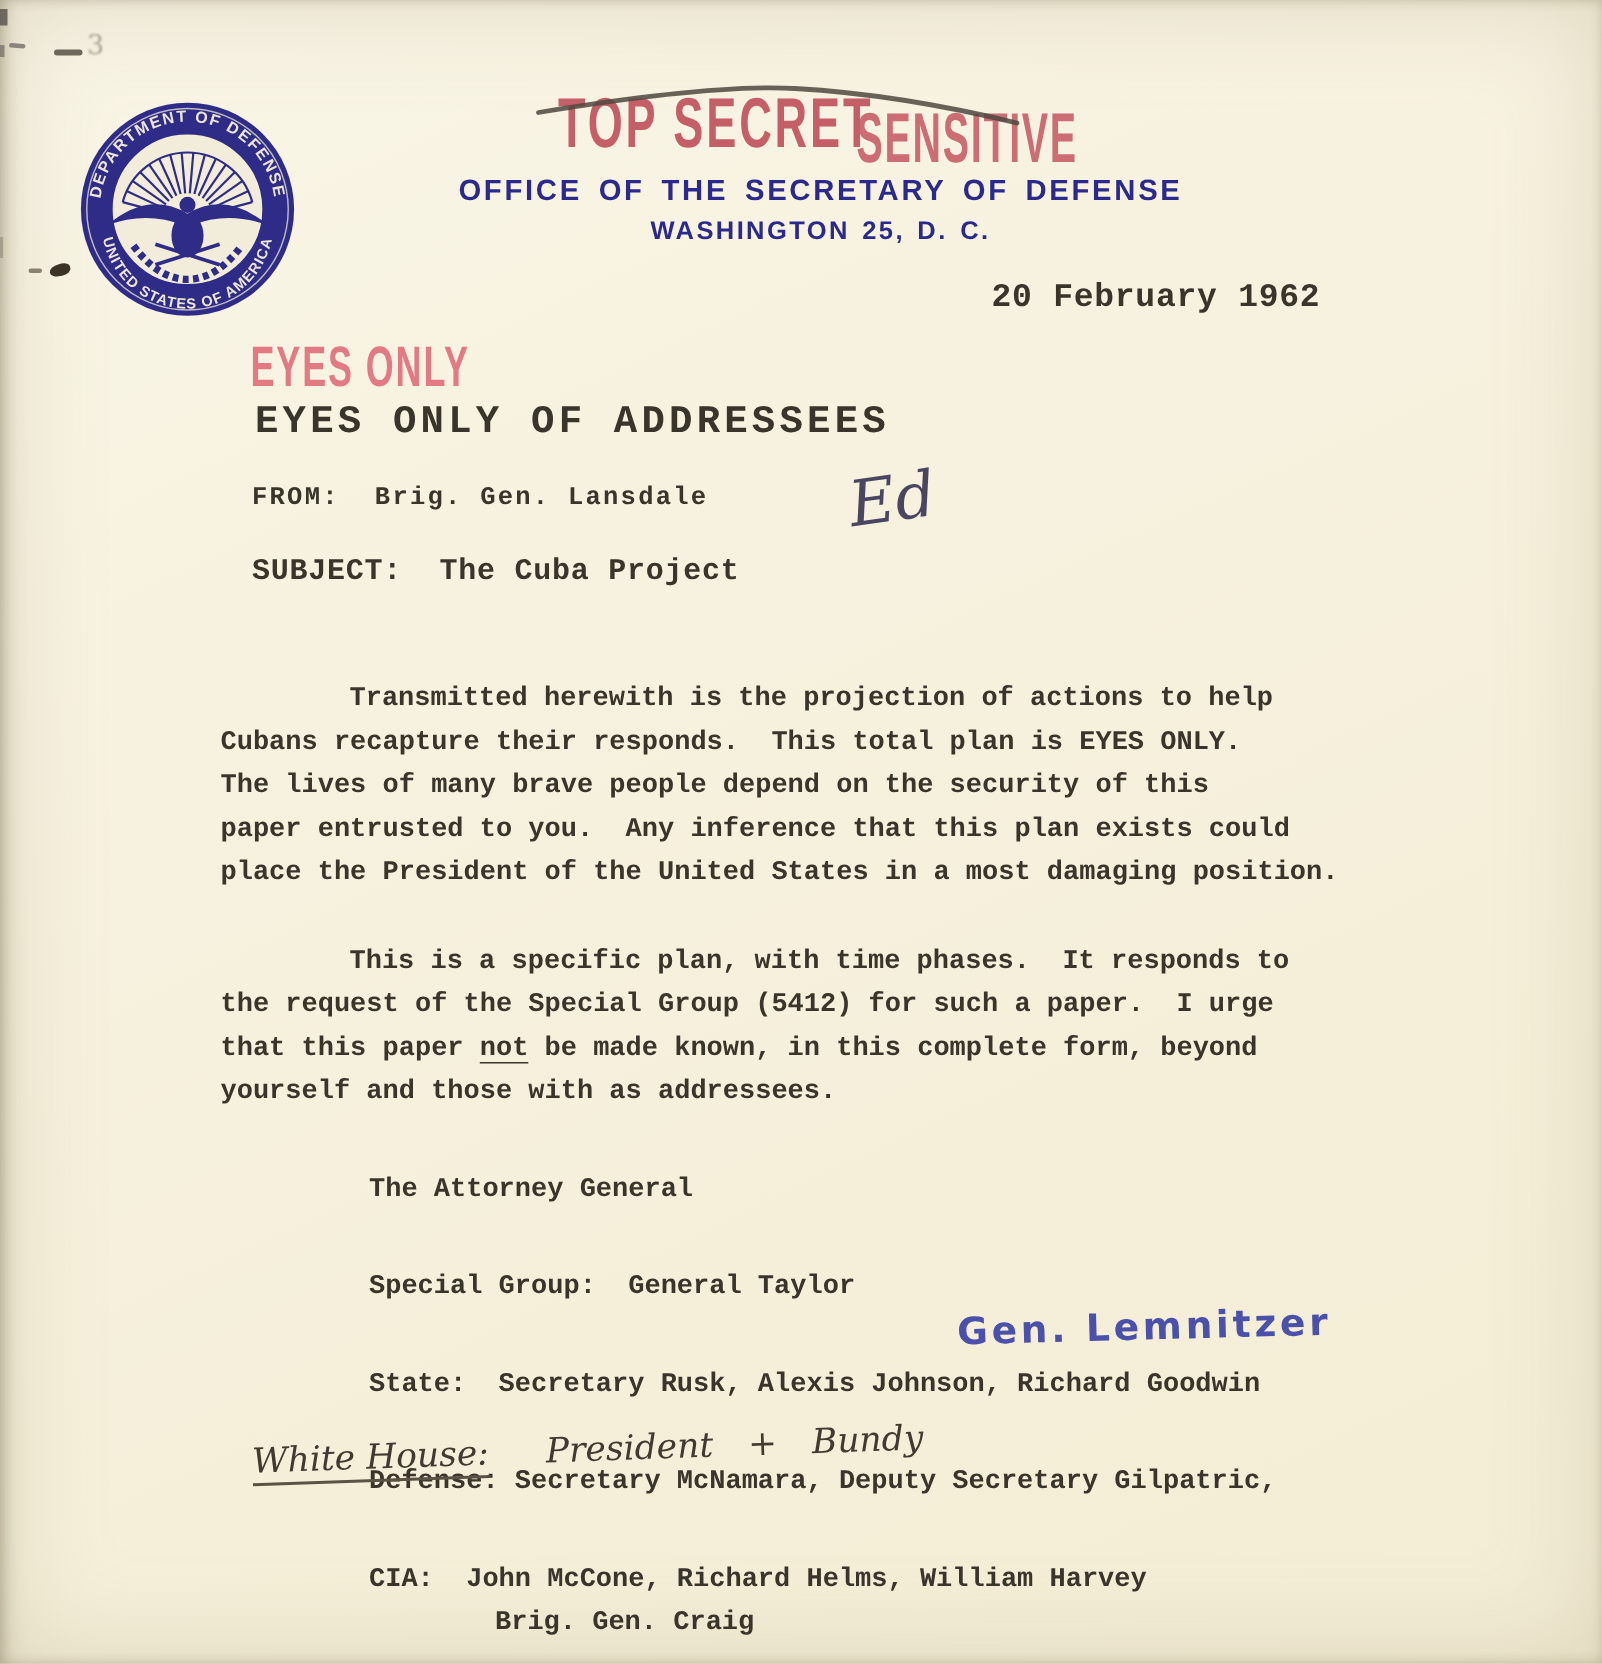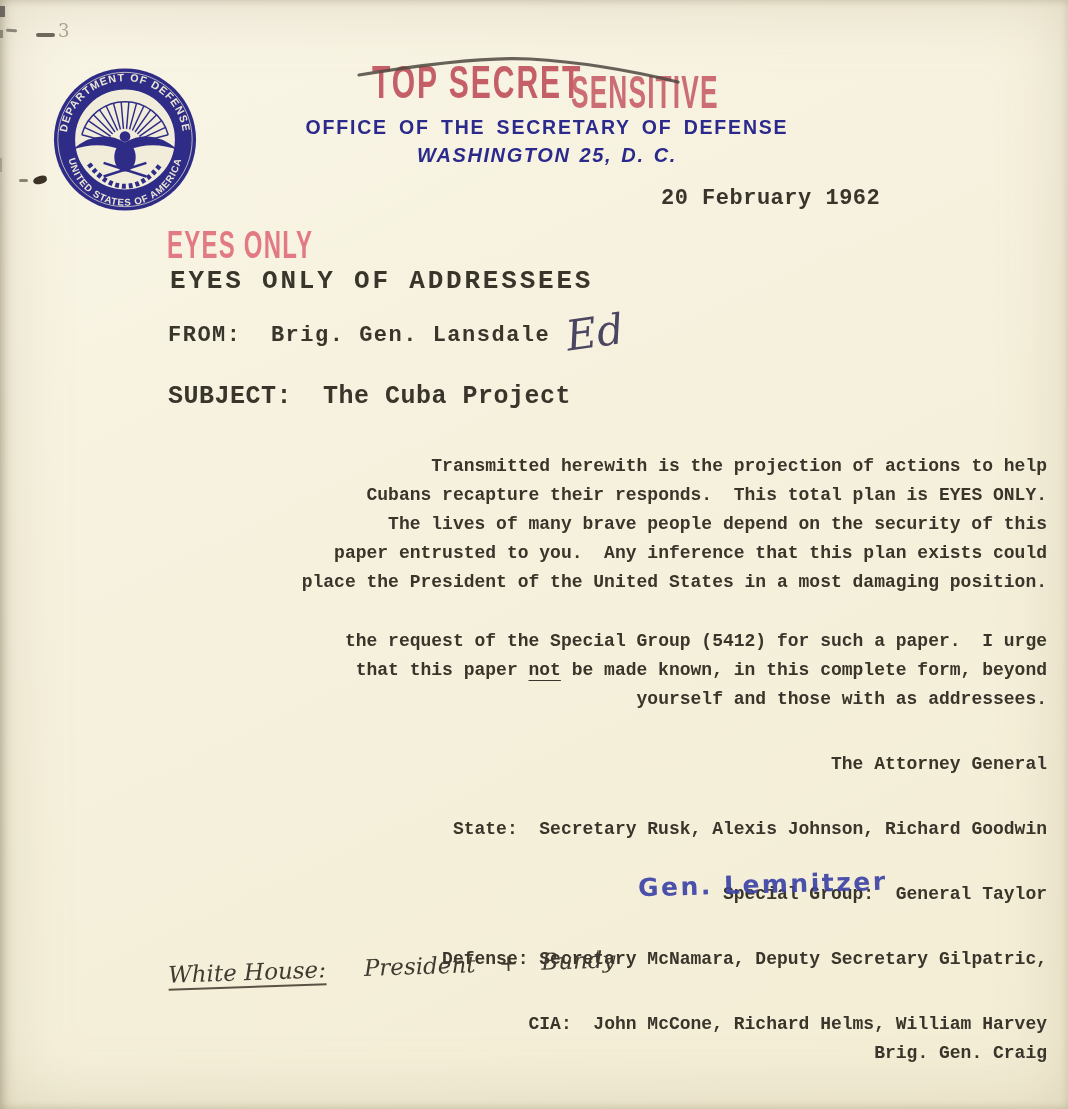--- a/index.html
+++ b/index.html
@@ -8,44 +8,44 @@
     font-family:"Liberation Sans",sans-serif;
     background:#e8e2cc;
   }
   .paper{
     position:relative;width:1068px;height:1109px;overflow:hidden;
     background:linear-gradient(155deg,#f9f5e6 0%,#f6f1dd 45%,#f3edd5 100%);
     box-shadow:inset 0 0 70px rgba(160,148,110,.28), inset 0 0 8px rgba(120,110,80,.30),
                inset 10px 0 14px -8px rgba(95,85,60,.35);
   }
   
-  .tw{font-family:"Liberation Mono","DejaVu Sans Mono",monospace;font-weight:700;color:#3a352b;text-align:right;}
+  .tw{font-family:"Liberation Mono","DejaVu Sans Mono",monospace;font-weight:700;color:#3a352b;}
   .tline{white-space:pre;font-size:18px;line-height:29px;height:29px;}
   .indent{padding-left:86px;}
   .addr{padding-left:99px;margin-top:36px;}
   .addr2{padding-left:183px;}
   .u{text-decoration:underline;text-underline-offset:5px;}
   .body-block{position:absolute;left:147px;top:452px;width:900px;}
   .para2{margin-top:30px;}
   .addr-block{margin-top:19px;}
   
   .hdr{position:absolute;left:287px;top:116px;width:520px;text-align:center;color:#2b2a8c;}
   .hdr-office{font-size:19.5px;font-weight:700;letter-spacing:1.8px;word-spacing:4px;}
-  .hdr-city{font-size:20px;font-weight:700;letter-spacing:1.6px;word-spacing:2px;margin-top:5px;font-style:italic;}
+  .hdr-city{font-size:17px;font-weight:700;letter-spacing:1.6px;word-spacing:2px;margin-top:5px;}
   .date-line{position:absolute;left:661px;top:186px;font-size:22px;letter-spacing:.5px;}
   
   .stamp{position:absolute;font-weight:700;line-height:1;transform-origin:top left;white-space:pre;}
   .st-topsecret{left:372px;top:58px;font-size:47px;letter-spacing:3px;color:#c2545e;opacity:.93;transform:scaleX(.64);}
   .st-sensitive{left:571px;top:68px;font-size:47px;letter-spacing:2px;color:#c75f68;opacity:.9;transform:scaleX(.56);}
   .st-eyesonly{left:167px;top:226px;font-size:38px;letter-spacing:2px;color:#e0707c;opacity:.92;transform:scaleX(.63);}
   .strike{position:absolute;left:345px;top:52px;}
   
   .l-eyes{position:absolute;left:170px;top:266px;font-size:26px;letter-spacing:2.8px;}
-  .l-from{position:absolute;left:168px;top:323px;font-size:22px;letter-spacing:1.5px;white-space:pre;}
-  .l-subj{position:absolute;left:168px;top:382px;font-size:25px;letter-spacing:.5px;white-space:pre;}
+  .l-from{position:absolute;left:168px;top:323px;font-size:17px;letter-spacing:1.5px;white-space:pre;}
+  .l-subj{position:absolute;left:168px;top:370px;font-size:20px;letter-spacing:.5px;white-space:pre;}
   
   .hand{font-family:"DejaVu Serif",serif;font-style:italic;}
   .sig-ed{position:absolute;left:566px;top:308px;font-size:42px;color:#4a4560;transform:rotate(-8deg);}
   .hw-lemnitzer{position:absolute;left:638px;top:870px;font-family:"DejaVu Sans",sans-serif;
     font-weight:700;font-size:25px;letter-spacing:2.5px;color:#3d43a8;transform:rotate(-1.5deg);opacity:.92;}
   .hw-wh{position:absolute;left:168px;top:954px;font-size:23px;color:#403a31;transform:rotate(-2deg);white-space:pre;}
   .hw-wh .wh-label{border-bottom:2px solid #5a5244;padding-bottom:1px;}
   .hw-wh .wh-rest{margin-left:38px;word-spacing:16px;}
   
   .seal{position:absolute;left:52px;top:66px;width:146px;height:147px;}
@@ -139,28 +139,29 @@
 
   <div class="tw body-block">
     <div class="para">
       <div class="tline indent">Transmitted herewith is the projection of actions to help</div>
       <div class="tline">Cubans recapture their responds.  This total plan is EYES ONLY.</div>
       <div class="tline">The lives of many brave people depend on the security of this</div>
       <div class="tline">paper entrusted to you.  Any inference that this plan exists could</div>
       <div class="tline">place the President of the United States in a most damaging position.</div>
     </div>
     <div class="para para2">
+      <div class="tline indent">This is a specific plan, with time phases.  It responds to</div>
       <div class="tline">the request of the Special Group (5412) for such a paper.  I urge</div>
       <div class="tline"><span>that this paper </span><span class="u">not</span><span> be made known, in this complete form, beyond</span></div>
       <div class="tline">yourself and those with as addressees.</div>
     </div>
     <div class="addr-block">
       <div class="tline addr">The Attorney General</div>
+      <div class="tline addr">Special Group:  General Taylor</div>
       <div class="tline addr">State:  Secretary Rusk, Alexis Johnson, Richard Goodwin</div>
-      <div class="tline addr">Special Group:  General Taylor</div>
       <div class="tline addr">Defense: Secretary McNamara, Deputy Secretary Gilpatric,</div>
       <div class="tline addr">CIA:  John McCone, Richard Helms, William Harvey</div>
       <div class="tline addr2">Brig. Gen. Craig</div>
       <div class="tline addr">USIA:  Ed Murrow, Don Wilson</div>
     </div>
   </div>
 
   <div class="hw-lemnitzer">Gen. Lemnitzer</div>
   <div class="hand hw-wh"><span class="wh-label">White House:</span><span class="wh-rest">President + Bundy</span></div>
 

